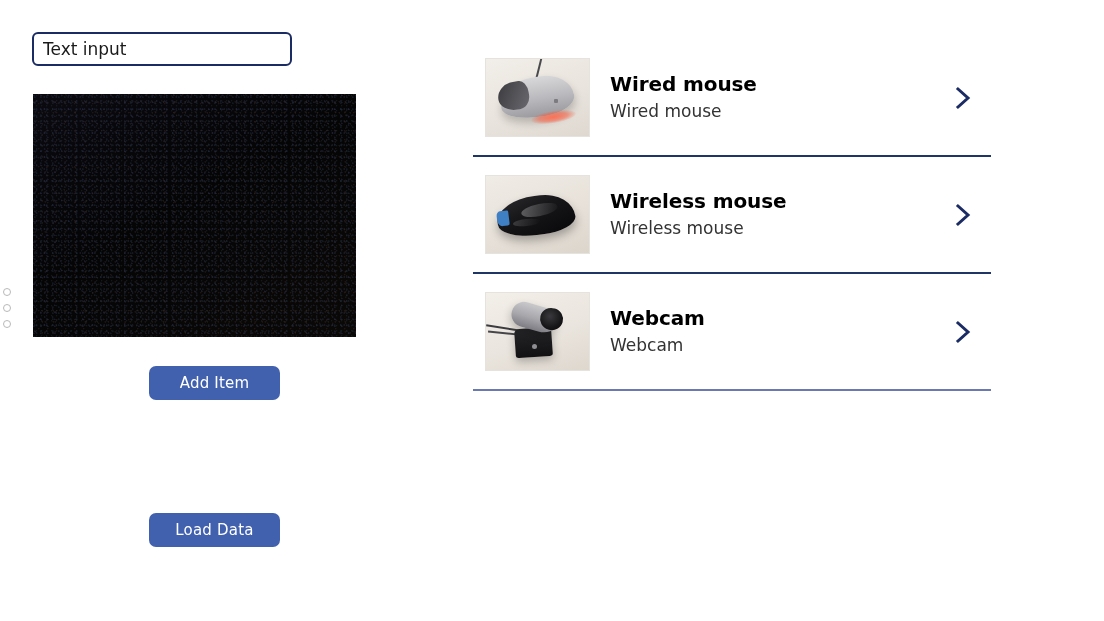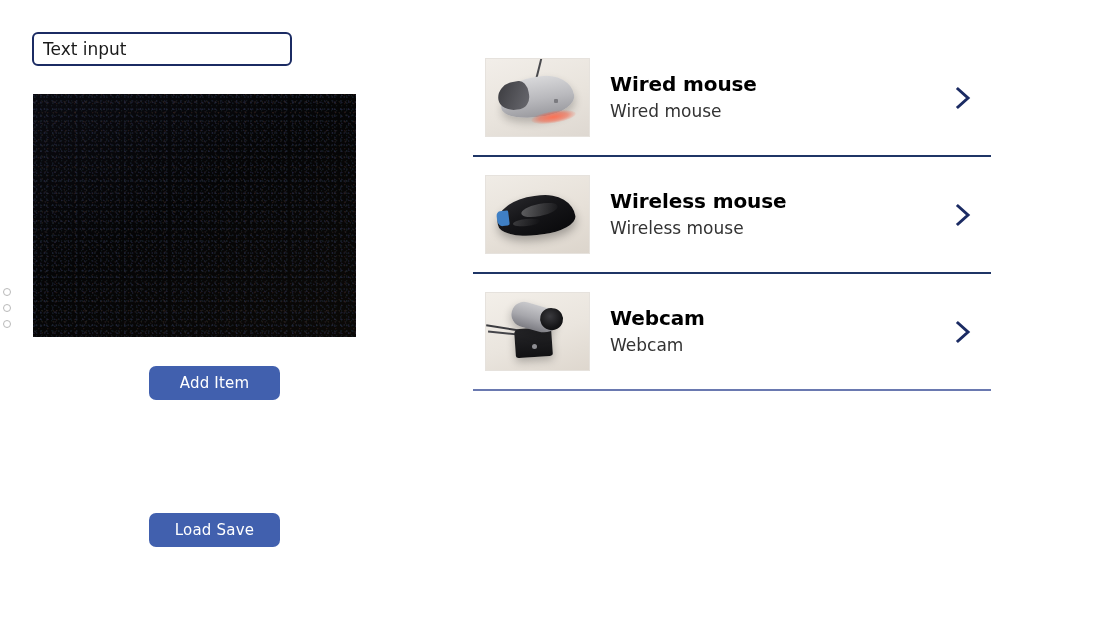--- a/index.html
+++ b/index.html
@@ -276,21 +276,21 @@
     <div class="radio-dot"></div>
   </div>
 
   <input id="text-input" type="text" value="Text input" style="">
 
   <div id="video-preview"></div>
 
   <button class="action-btn" id="btn-add">Add Item</button>
 
 
-  <button class="action-btn" id="btn-load">Load Save</button>
+  <button class="action-btn" id="btn-load">Load Data</button>
 </div>
 
 <div id="item-list">
 
   <div class="list-row">
     <div class="thumb">
       <div class="thumb-inner art-wired">
         <div class="cord"></div>
         <div class="body"></div>
         <div class="shade"></div>

